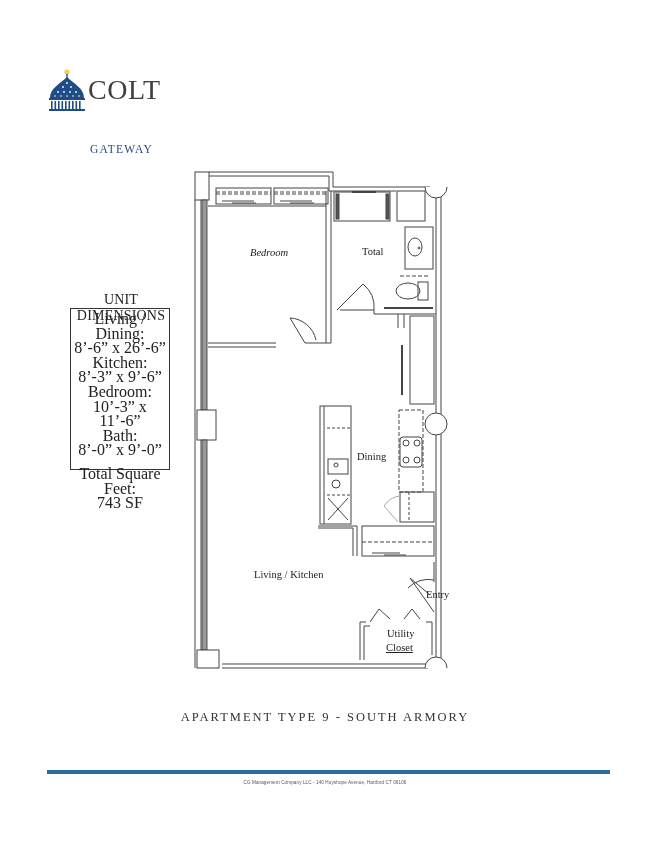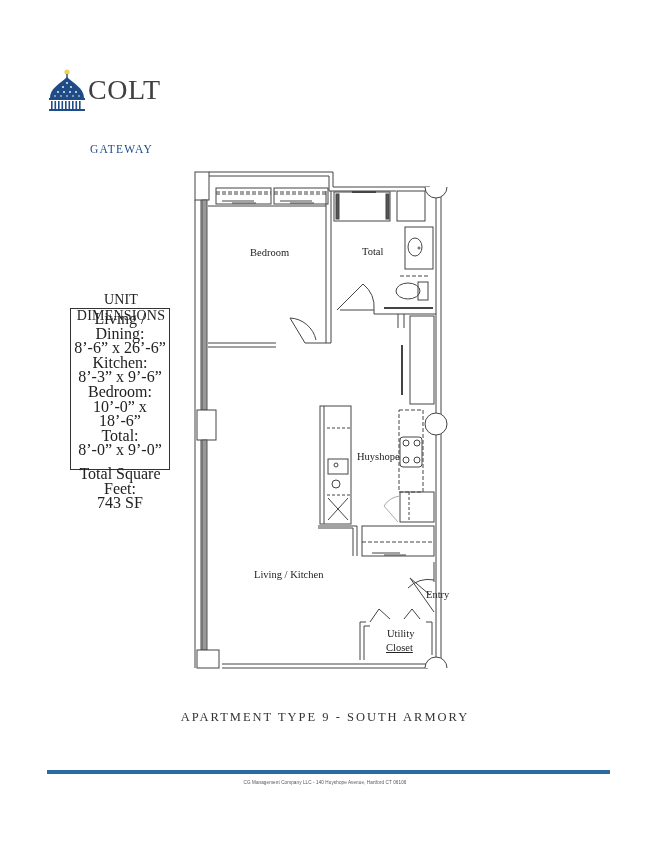--- a/index.html
+++ b/index.html
@@ -57,22 +57,22 @@
   <div class="logo-sub">GATEWAY</div>
 </div>
 
 <div class="dims-title">UNIT DIMENSIONS</div>
 <div class="dims-box">
   <div>Living / Dining:</div>
   <div>8’-6” x 26’-6”</div>
   <div>Kitchen:</div>
   <div>8’-3” x 9’-6”</div>
   <div>Bedroom:</div>
-  <div>10’-0” x 18’-6”</div>
-  <div>Total:</div>
+  <div>10’-3” x 11’-6”</div>
+  <div>Bath:</div>
   <div>8’-0” x 9’-0”</div>
   <div class="gap"></div>
   <div>Total Square Feet:</div>
   <div>743 SF</div>
 </div>
 
 <svg class="plan" width="650" height="841" viewBox="0 0 650 841" fill="none" stroke="#444" stroke-width="1">
 
   <g>
     <rect x="195" y="172" width="14" height="28"></rect>
@@ -193,23 +193,23 @@
 
   <g>
     <polyline points="360,660 360,622 366,622"></polyline>
     <polyline points="364,660 364,626 370,626"></polyline>
     <polyline points="370,622 379,609 390,619"></polyline>
     <polyline points="404,619 412,609 420,619"></polyline>
     <polyline points="426,622 432,622 432,655"></polyline>
   </g>
 </svg>
 
-<div class="room-label" style="left:250px; top:247px;">Bedroom</div>
+<div class="room-label" style="left:250px; top:247px;font-style:italic;">Bedroom</div>
 <div class="room-label" style="left:362px; top:246px;">Total</div>
-<div class="room-label" style="left:357px; top:451px;">Huyshope</div>
+<div class="room-label" style="left:357px; top:451px;">Dining</div>
 <div class="room-label" style="left:254px; top:569px;">Living / Kitchen</div>
 <div class="room-label" style="left:426px; top:589px;">Entry</div>
 <div class="room-label" style="left:387px; top:628px;">Utility</div>
 <div class="room-label" style="left:386px; top:642px;text-decoration:underline;">Closet</div>
 
 <div class="caption">APARTMENT TYPE 9 - SOUTH ARMORY</div>
 
 <div class="rule"></div>
 <div class="footer">CG Management Company LLC - 140 Huyshope Avenue, Hartford CT 06106</div>
 

